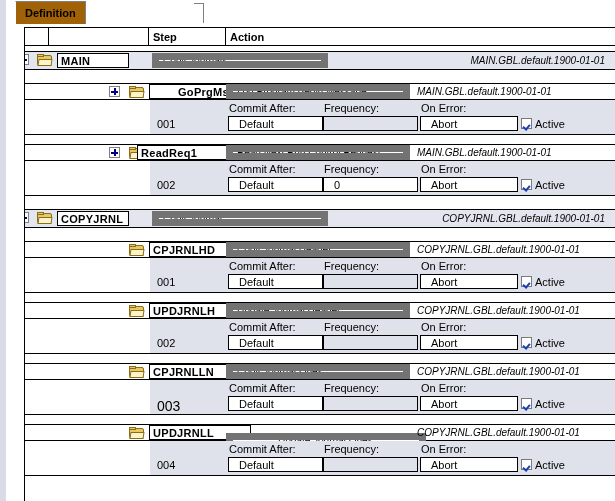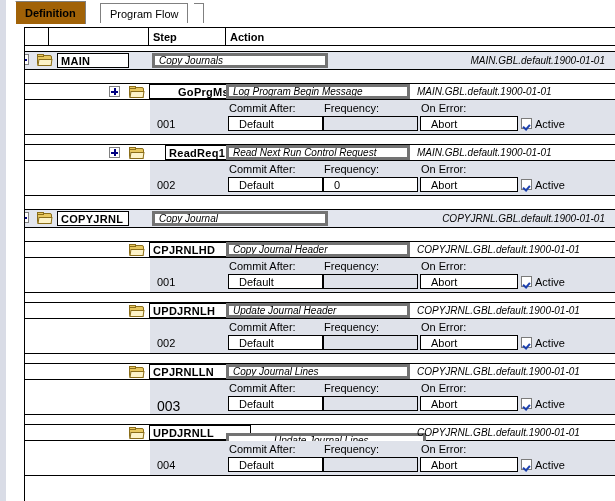--- a/index.html
+++ b/index.html
@@ -117,21 +117,21 @@
     border:1px solid #000000;background:#ffffff;
     box-sizing:border-box;
     display:flex;align-items:center;
     padding-left:3px;
     font-weight:bold;font-size:11px;
     white-space:nowrap;
     letter-spacing:0.3px;
   }
   .desc-box{
     position:absolute;height:15px;
-    border:3px solid #737373;background:#ffffff;
+    border:7px solid #737373;background:#ffffff;
     box-sizing:border-box;
     display:flex;align-items:center;
     padding-left:4px;
     font-style:italic;font-size:10px;
     white-space:nowrap;
     overflow:hidden;
   }
   .ref-text{
     position:absolute;height:15px;
     display:flex;align-items:center;
@@ -188,23 +188,20 @@
 <body>
 
 <div id="root">
 
   <div class="left-strip"></div>
   <div class="left-strip-line"></div>
 
   <div class="tabbar">
     <div class="tab active" id="tab0" style="left:8px;">
       <span>Definition</span>
-    </div>
-    <div class="tab inactive" id="tab1" style="left:93px;">
-      <span>Program Flow</span>
     </div>
     <div class="tab-stub" style="left:187px;"></div>
   </div>
 
   <div class="grid">
 
     <div class="hdr">
       <div class="hdr-sep" style="left:23px;"></div>
       <div class="hdr-sep" style="left:123px;"></div>
       <div class="hdr-sep" style="left:200px;"></div>
@@ -268,21 +265,21 @@
           <div class="step-hdr"></div>
           <div class="pm-box" style="left: 84px; top: 3px;">
             <div class="h"></div>
             <div class="v"></div>
           </div>
           <div class="folder" style="left: 104px; top: 3px;">
             <div class="back"></div>
             <div class="tabtop"></div>
             <div class="front"></div>
           </div>
-          <div class="name-box" style="left:140px;top:1px;width:92px;">ReadReq1</div>
+          <div class="name-box" style="left:112px;top:1px;width:92px;">ReadReq1</div>
           <div class="desc-box" style="left:201px;top:1px;width:184px;">Read Next Run Control Request</div>
           <div class="ref-text" style="left:392px;top:1px;">MAIN.GBL.default.1900-01-01</div>
           <div class="step-detail">
             <div class="detail-left-white"></div>
             <div class="" style="position:absolute;left:132px;top:18px;font-size:11px;">002</div>
             <div class="field-label" style="left:204px;">Commit After:</div>
             <div class="field-label" style="left:299px;">Frequency:</div>
             <div class="field-label" style="left:396px;">On Error:</div>
             <div class="field-box" style="left:203px;width:95px;">Default</div>
             <div class="field-box" style="left:298px;width:95px;">0</div>

